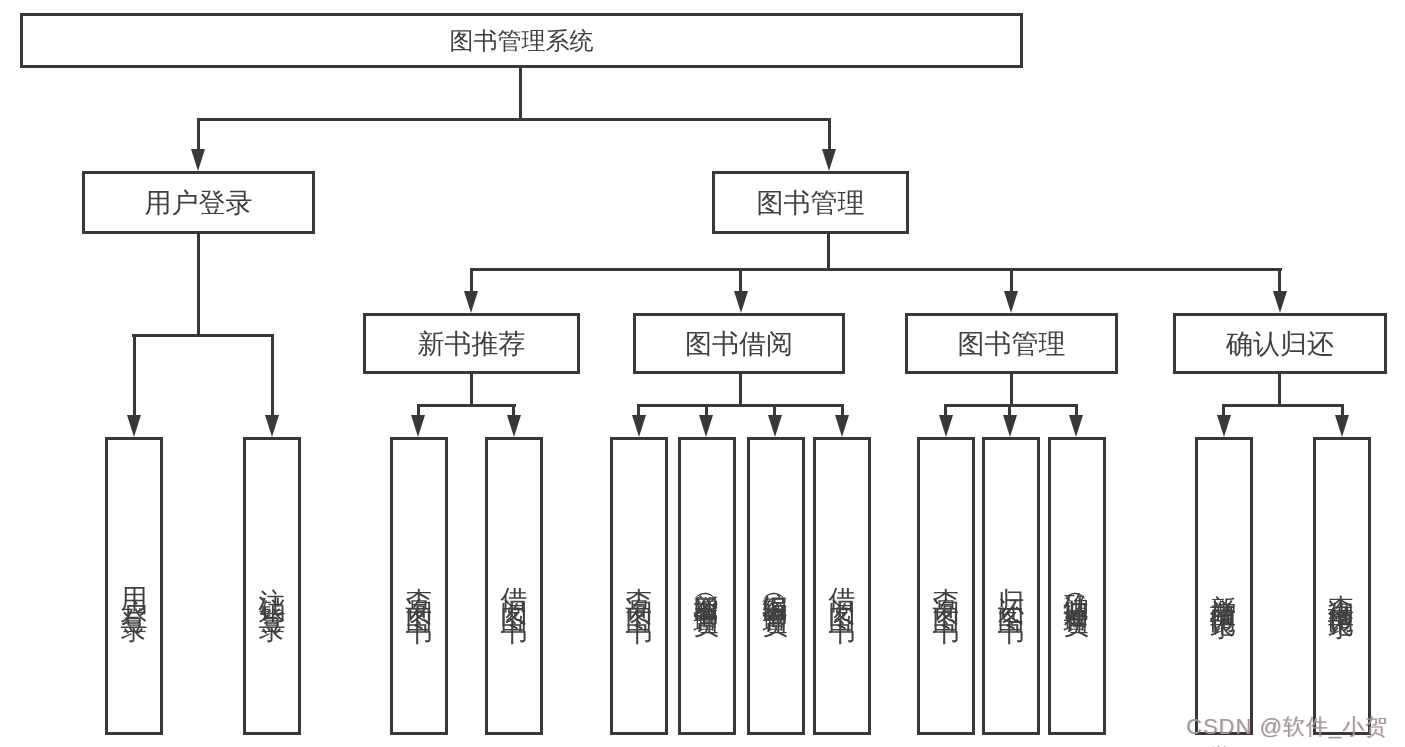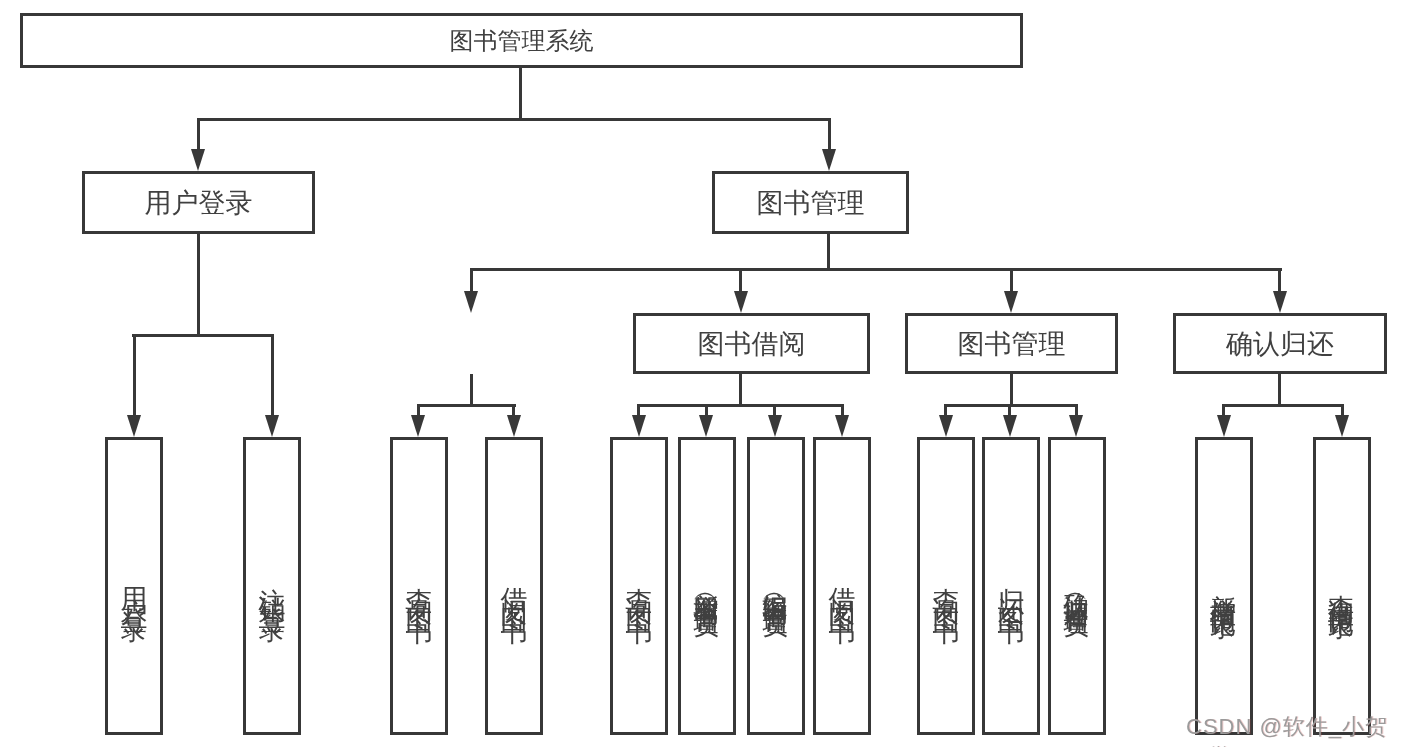--- a/index.html
+++ b/index.html
@@ -73,21 +73,24 @@
   <div class="hline" style="left:470px;top:268px;width:812px;"></div>
   <div class="vline" style="left:470px;top:270px;height:23px;"></div>
   <div class="arrow" style="left:464px;top:291px;"></div>
   <div class="vline" style="left:739px;top:270px;height:23px;"></div>
   <div class="arrow" style="left:734px;top:291px;"></div>
   <div class="vline" style="left:1010px;top:270px;height:23px;"></div>
   <div class="arrow" style="left:1004px;top:291px;"></div>
   <div class="vline" style="left:1278px;top:270px;height:23px;"></div>
   <div class="arrow" style="left:1273px;top:291px;"></div>
 
-  <div class="box l3" style="left:633px;width:237px;">
+  <div class="box l3" style="left:363px;width:217px;">
+    <span>新书推荐</span>
+  </div>
+  <div class="box l3" style="left:633px;width:212px;">
     <span>图书借阅</span>
   </div>
   <div class="box l3" style="left:905px;width:213px;">
     <span>图书管理</span>
   </div>
   <div class="box l3" style="left:1173px;width:214px;">
     <span>确认归还</span>
   </div>
 
   <div class="vline" style="left:470px;top:374px;height:33px;"></div>

